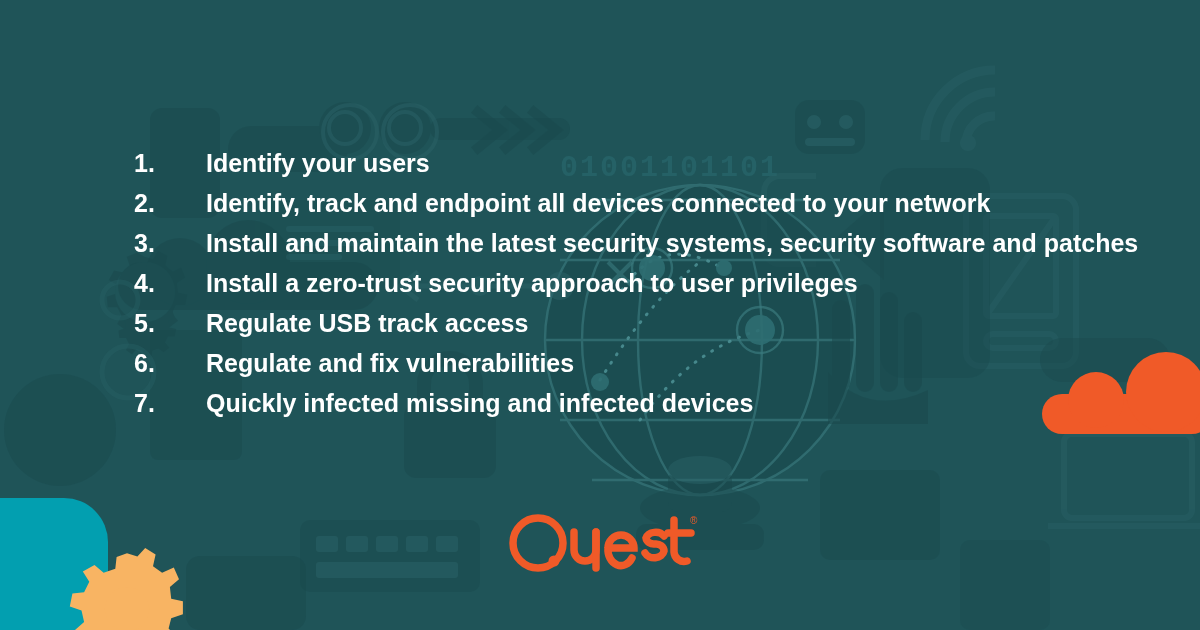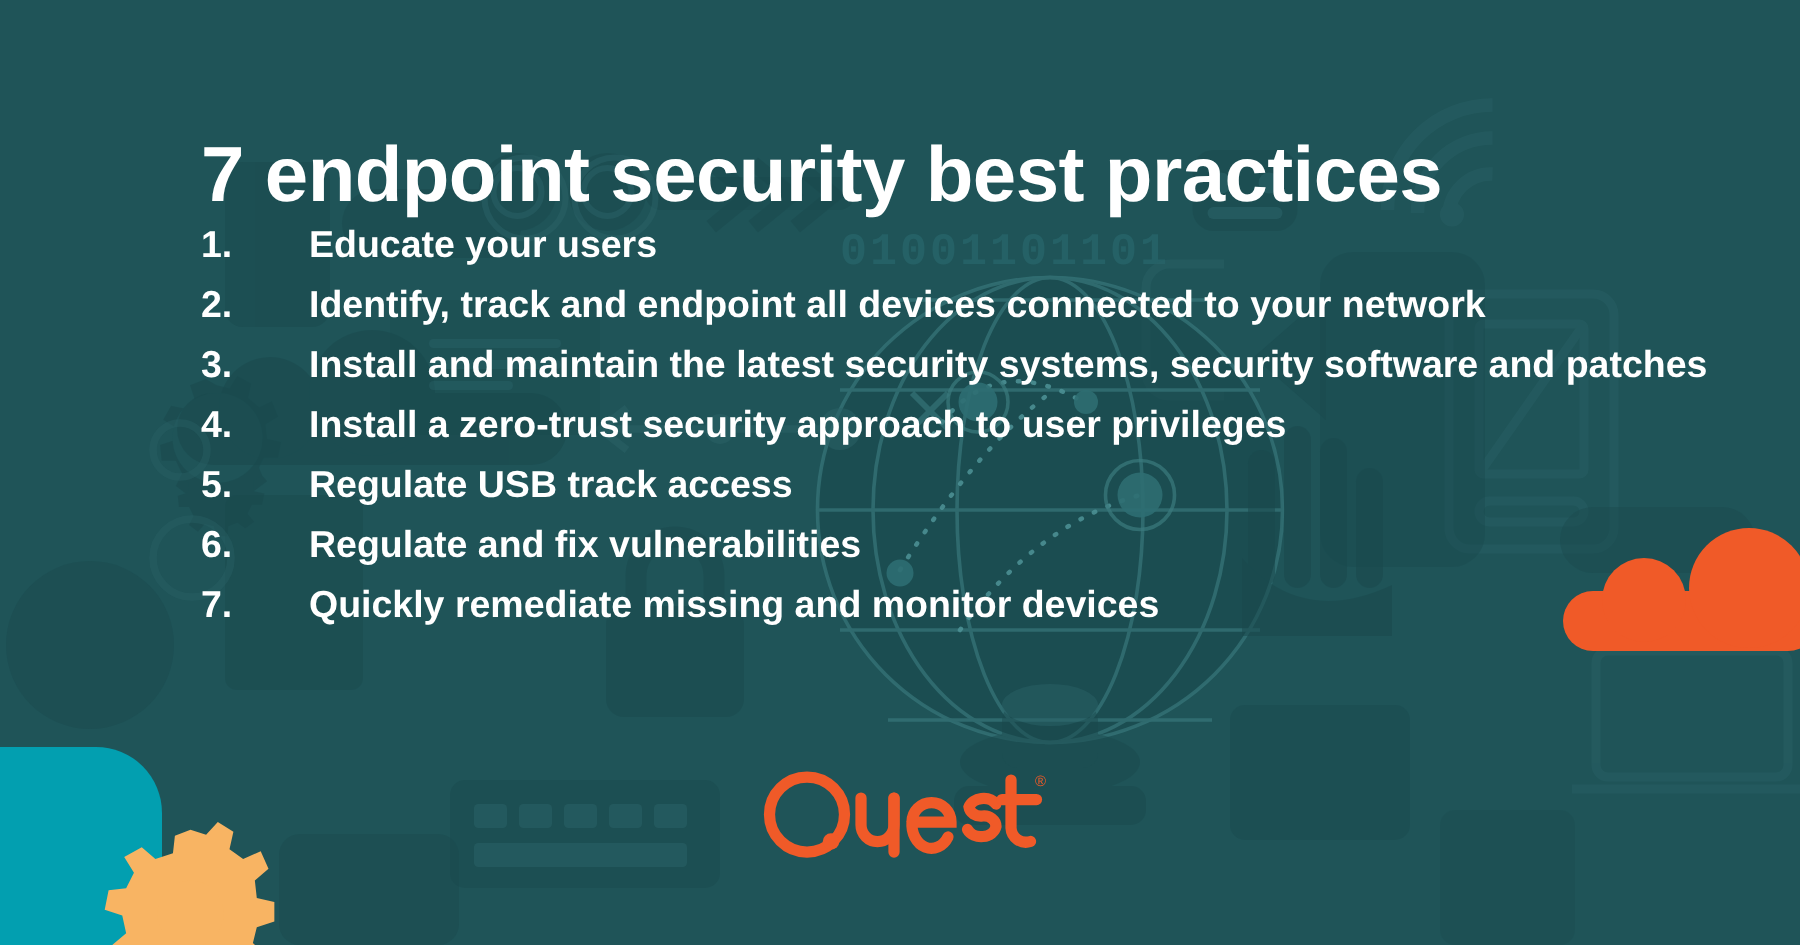--- a/index.html
+++ b/index.html
@@ -306,26 +306,25 @@
       <g fill="#f05a28">
         <rect x="0" y="42" width="170" height="40" rx="20"></rect>
         <circle cx="54" cy="48" r="28"></circle>
         <circle cx="124" cy="40" r="40"></circle>
       </g>
     </svg>
   </div>
 
   <div class="content">
 
-    <h1 class="title">7 endpoint security best practices</h1>
 
     <ul class="list">
       <li class="list-item">
         <span class="item-num">1.</span>
-        <span class="item-text">Educate your users</span>
+        <span class="item-text">Identify your users</span>
       </li>
       <li class="list-item">
         <span class="item-num">2.</span>
         <span class="item-text">Identify, track and endpoint all devices connected to your network</span>
       </li>
       <li class="list-item">
         <span class="item-num">3.</span>
         <span class="item-text">Install and maintain the latest security systems, security software and patches</span>
       </li>
       <li class="list-item">
@@ -335,21 +334,21 @@
       <li class="list-item">
         <span class="item-num">5.</span>
         <span class="item-text">Regulate USB track access</span>
       </li>
       <li class="list-item">
         <span class="item-num">6.</span>
         <span class="item-text">Regulate and fix vulnerabilities</span>
       </li>
       <li class="list-item">
         <span class="item-num">7.</span>
-        <span class="item-text">Quickly remediate missing and monitor devices</span>
+        <span class="item-text">Quickly infected missing and infected devices</span>
       </li>
     </ul>
 
     <div class="logo">
       <svg viewBox="0 0 190 62" width="190" height="62" xmlns="http://www.w3.org/2000/svg">
         <g fill="none" stroke="#f05a28" stroke-width="7.5">
 
           <circle cx="30" cy="31" r="25"></circle>
 
           <path d="M66 20 v18 a11 11 0 0 0 22 0 v-18" stroke-linecap="round"></path>

